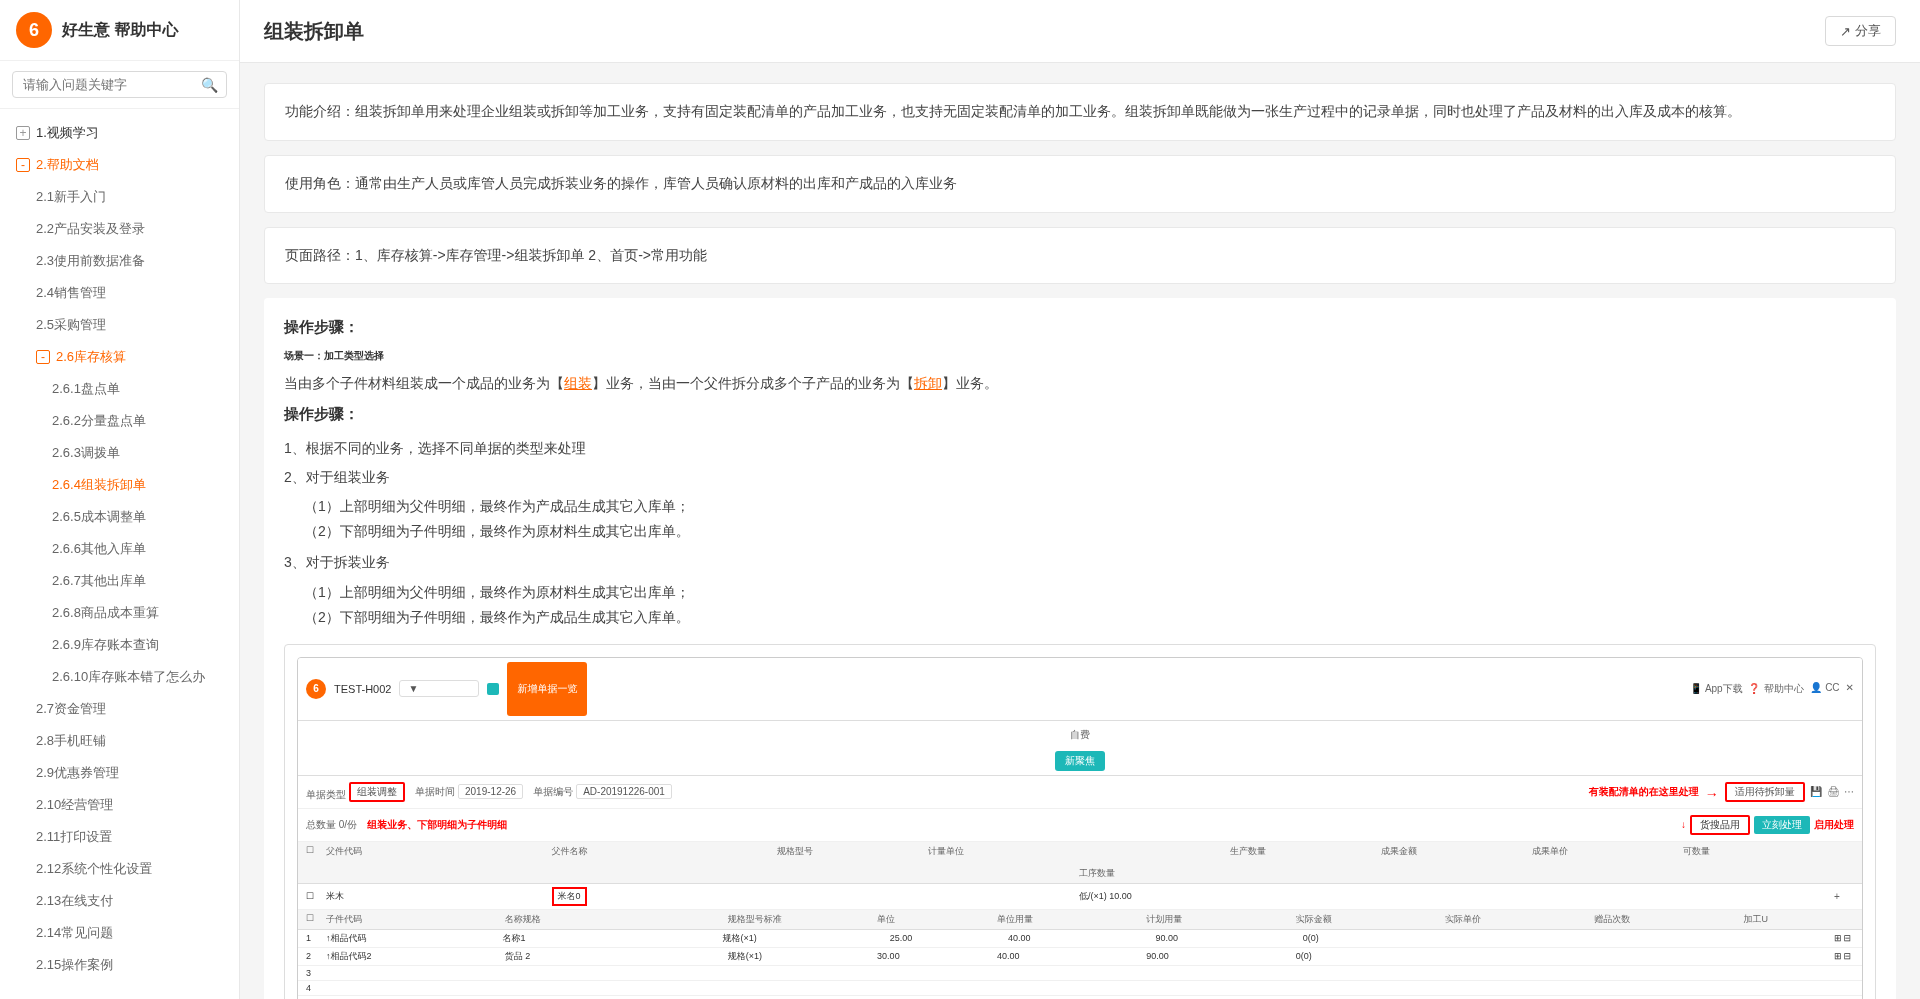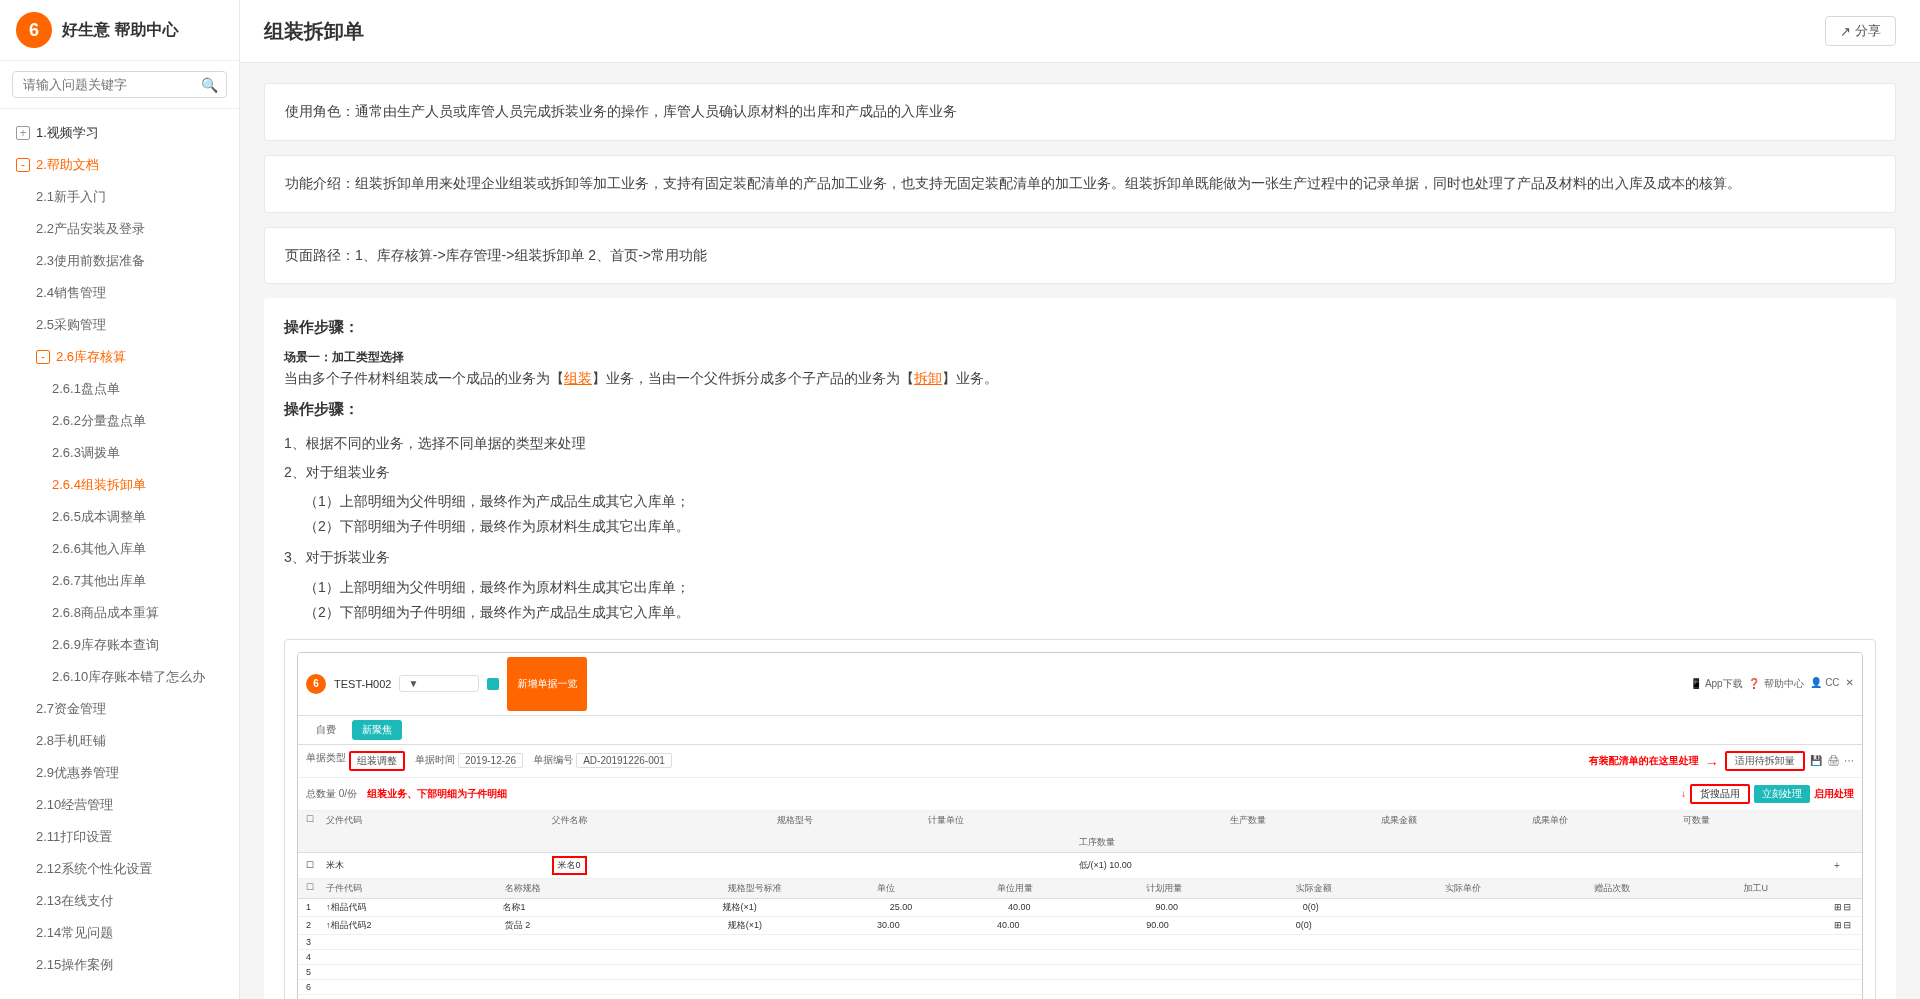--- a/index.html
+++ b/index.html
@@ -179,23 +179,24 @@
       color: #444;
     }
 
     .section-title {
       font-size: 15px;
       font-weight: bold;
       color: #333;
       margin-bottom: 12px;
     }
     .scene-title {
-      font-size: 12px;
+      font-size: 10px;
       font-weight: bold;
       color: #333;
+      margin-bottom: 8px;
     }
     .content-text {
       font-size: 14px;
       color: #444;
       line-height: 1.8;
       margin-bottom: 8px;
     }
     .content-text .highlight {
       color: #ff6600;
       text-decoration: underline;
@@ -280,20 +281,21 @@
       color: #666;
       font-size: 10px;
     }
     .sm-nav {
       background: #fff;
       border-bottom: 1px solid #ddd;
       padding: 4px 8px;
       display: flex;
       align-items: center;
       gap: 6px;
+      flex-direction: column;
     }
     .sm-nav-tab {
       padding: 3px 10px;
       border-radius: 3px;
       font-size: 10px;
       cursor: pointer;
       color: #666;
     }
     .sm-nav-tab.active-tab {
       background: #1db8b8;
@@ -304,21 +306,21 @@
       padding: 6px 8px;
       display: flex;
       align-items: center;
       gap: 10px;
       border-bottom: 1px solid #f0f0f0;
       font-size: 10px;
       flex-wrap: wrap;
     }
     .sm-field {
       display: flex;
-      align-items: flex-start;
+      align-items: flex-end;
       gap: 3px;
     }
     .sm-field label { color: #666; font-size: 10px; }
 
     .inner-content {
       background: #fff;
       padding: 20px;
       border-radius: 4px;
     }
   </style>
@@ -440,25 +442,25 @@
     <h1 class="main-title">组装拆卸单</h1>
     <button class="share-btn">
       <span style="font-size:13px;">↗</span>
       <span>分享</span>
     </button>
   </div>
 
   <div class="content-area">
 
     <div class="info-block">
+      <span>功能介绍：组装拆卸单用来处理企业组装或拆卸等加工业务，支持有固定装配清单的产品加工业务，也支持无固定装配清单的加工业务。组装拆卸单既能做为一张生产过程中的记录单据，同时也处理了产品及材料的出入库及成本的核算。</span>
+    </div>
+
+    <div class="info-block">
       <span>使用角色：通常由生产人员或库管人员完成拆装业务的操作，库管人员确认原材料的出库和产成品的入库业务</span>
-    </div>
-
-    <div class="info-block">
-      <span>功能介绍：组装拆卸单用来处理企业组装或拆卸等加工业务，支持有固定装配清单的产品加工业务，也支持无固定装配清单的加工业务。组装拆卸单既能做为一张生产过程中的记录单据，同时也处理了产品及材料的出入库及成本的核算。</span>
     </div>
 
     <div class="info-block">
       <span>页面路径：1、库存核算-&gt;库存管理-&gt;组装拆卸单 2、首页-&gt;常用功能</span>
     </div>
 
     <div class="inner-content">
 
       <div class="section-title">操作步骤：</div>
 

